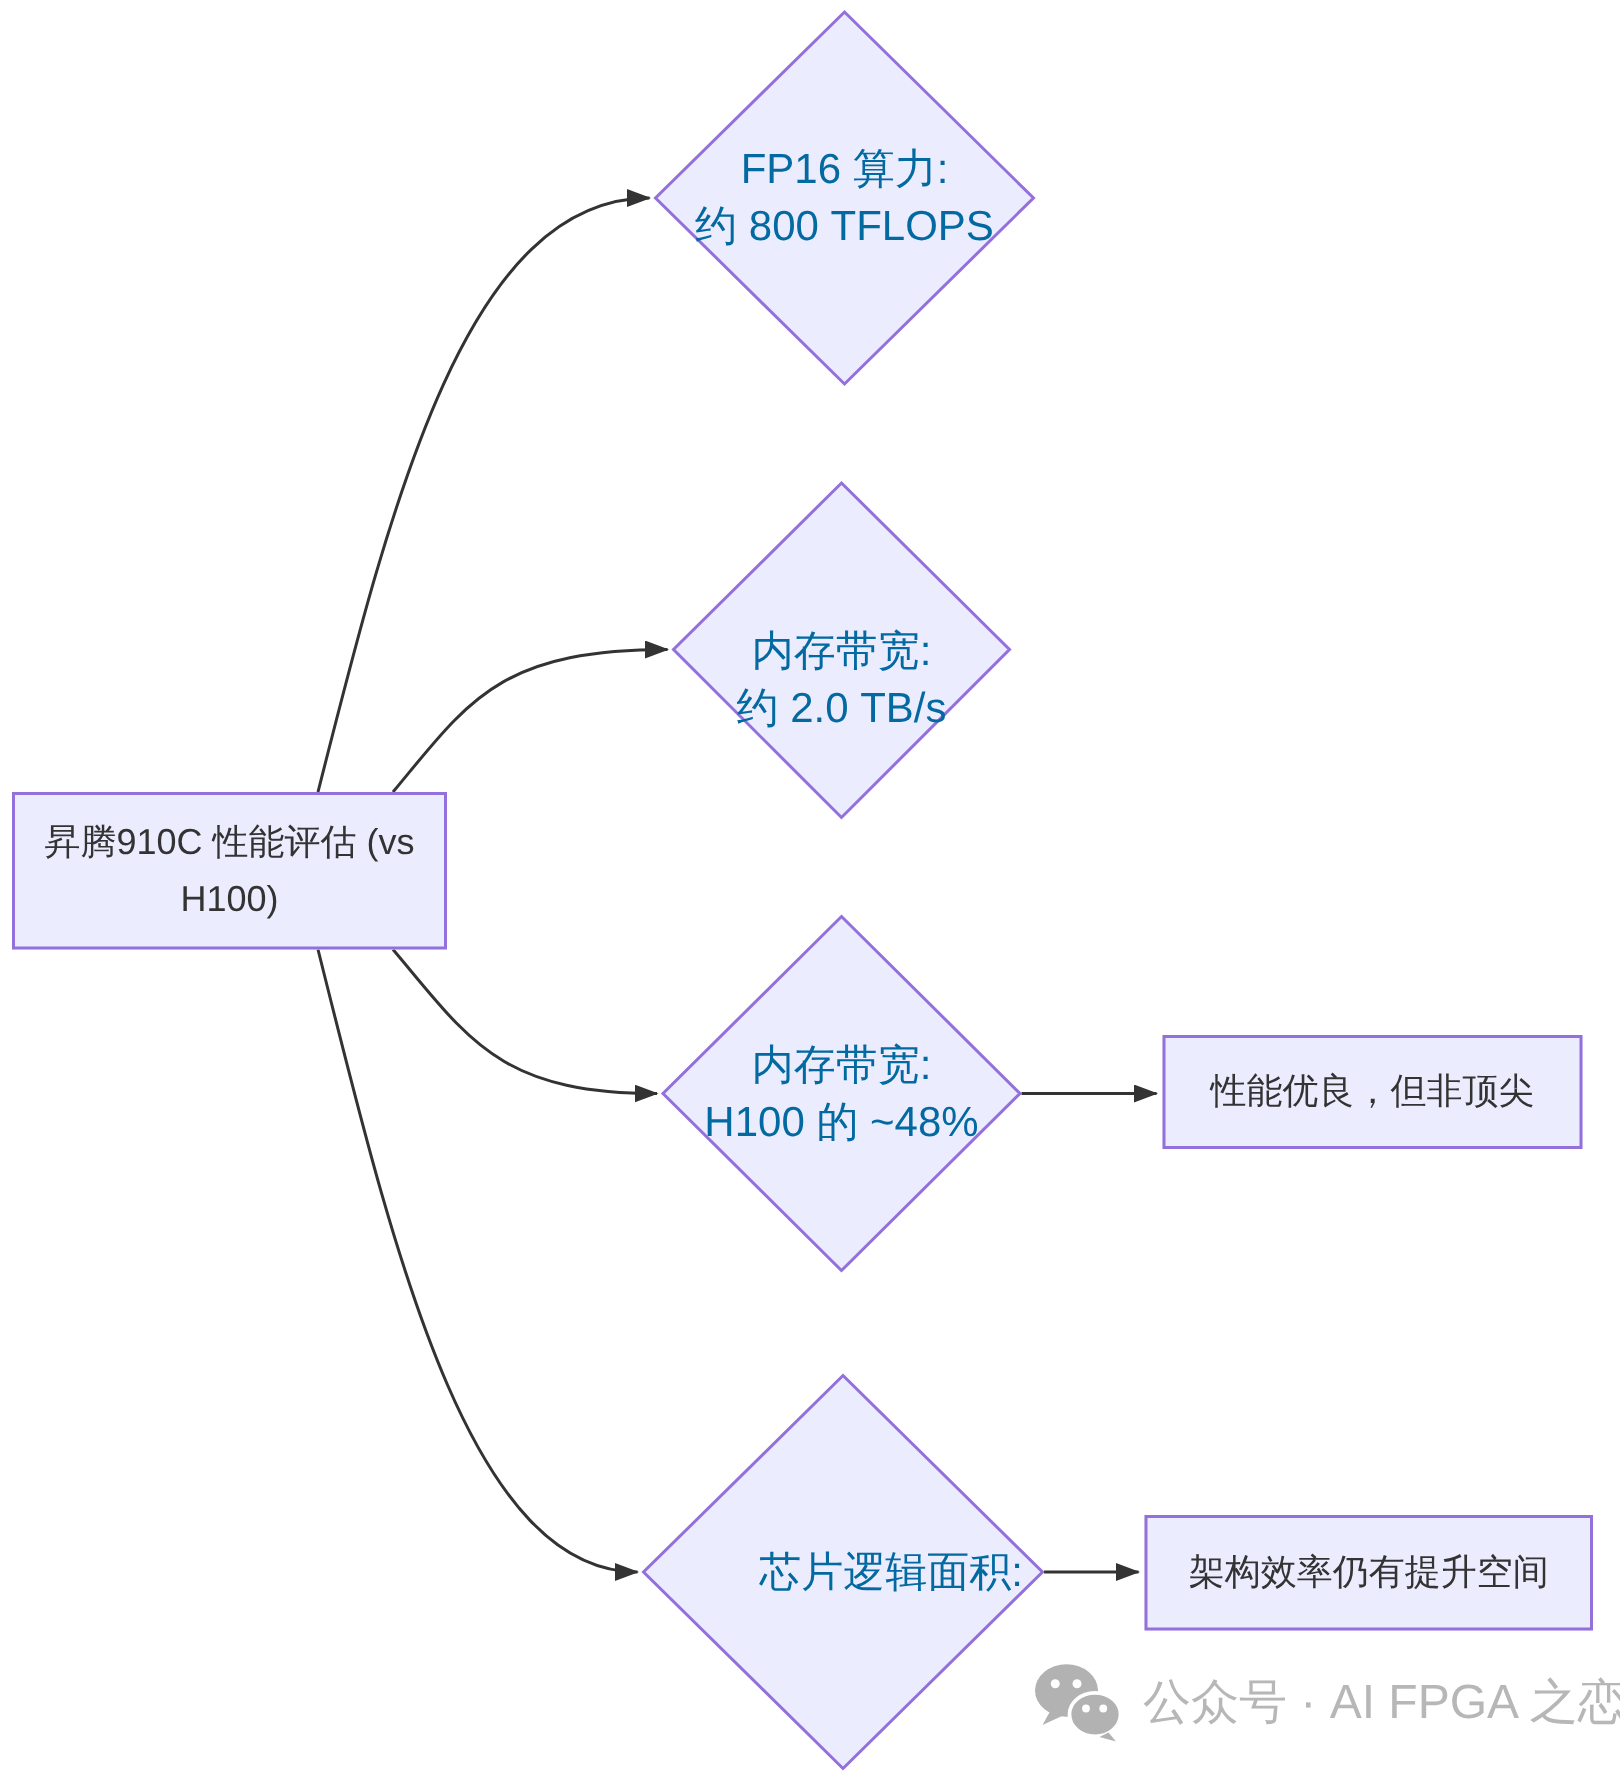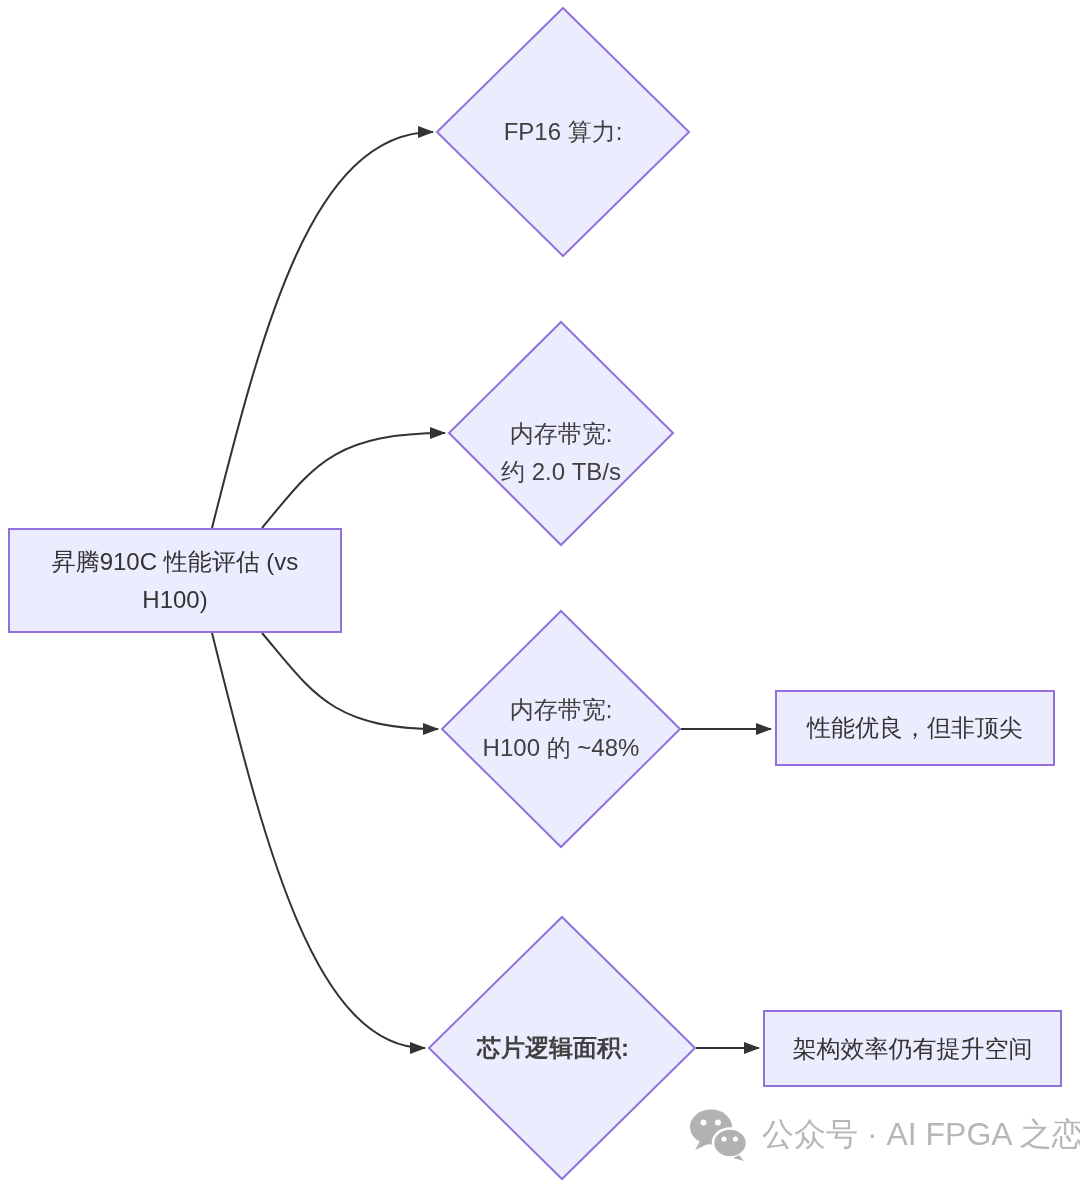--- a/index.html
+++ b/index.html
@@ -37,22 +37,22 @@
     display: flex;
     flex-direction: column;
     align-items: center;
     justify-content: center;
     text-align: center;
   }
   .node span { display: block; white-space: nowrap; }
   .diamond-label {
     position: absolute;
     transform: translate(-50%, -50%);
-    color: #404040;
-    font-size: 24px;
+    color: #0369a1;
+    font-size: 28px;
     line-height: 38px;
     text-align: center;
     white-space: nowrap;
   }
   .diamond-label span { display: block; }
   .watermark {
     position: absolute;
     left: 688px;
     top: 1108px;
     display: flex;
@@ -83,37 +83,38 @@
 
     <path class="edge" d="M681,729 L771,729" marker-end="url(#arrow)"></path>
     <path class="edge" d="M696,1048 L759,1048" marker-end="url(#arrow)"></path>
 
     <polygon class="diamond" points="563,8 689,132 563,256 437,132"></polygon>
     <polygon class="diamond" points="561,322 673,433 561,545 449,433"></polygon>
     <polygon class="diamond" points="561,611 680,729 561,847 442,729"></polygon>
     <polygon class="diamond" points="562,917 695,1048 562,1179 429,1048"></polygon>
   </svg>
 
-  <div class="node" style="left:8px; top:528px; width:334px; height:105px;">
+  <div class="node" style="left:8px; top:528px; width:290px; height:105px;">
     <span>昇腾910C 性能评估 (vs</span>
     <span>H100)</span>
   </div>
 
   <div class="diamond-label" style="left:563px; top:132px;">
     <span>FP16 算力:</span>
+    <span>约 800 TFLOPS</span>
   </div>
   <div class="diamond-label" style="left:561px; top:453px;">
     <span>内存带宽:</span>
     <span>约 2.0 TB/s</span>
   </div>
   <div class="diamond-label" style="left:561px; top:729px;">
     <span>内存带宽:</span>
     <span>H100 的 ~48%</span>
   </div>
-  <div class="diamond-label" style="left:553px; top:1048px;font-weight:bold;">
+  <div class="diamond-label" style="left:594px; top:1048px;">
     <span>芯片逻辑面积:</span>
   </div>
 
   <div class="node" style="left:775px; top:690px; width:280px; height:76px;">
     <span>性能优良，但非顶尖</span>
   </div>
   <div class="node" style="left:763px; top:1010px; width:299px; height:77px;">
     <span>架构效率仍有提升空间</span>
   </div>
 

